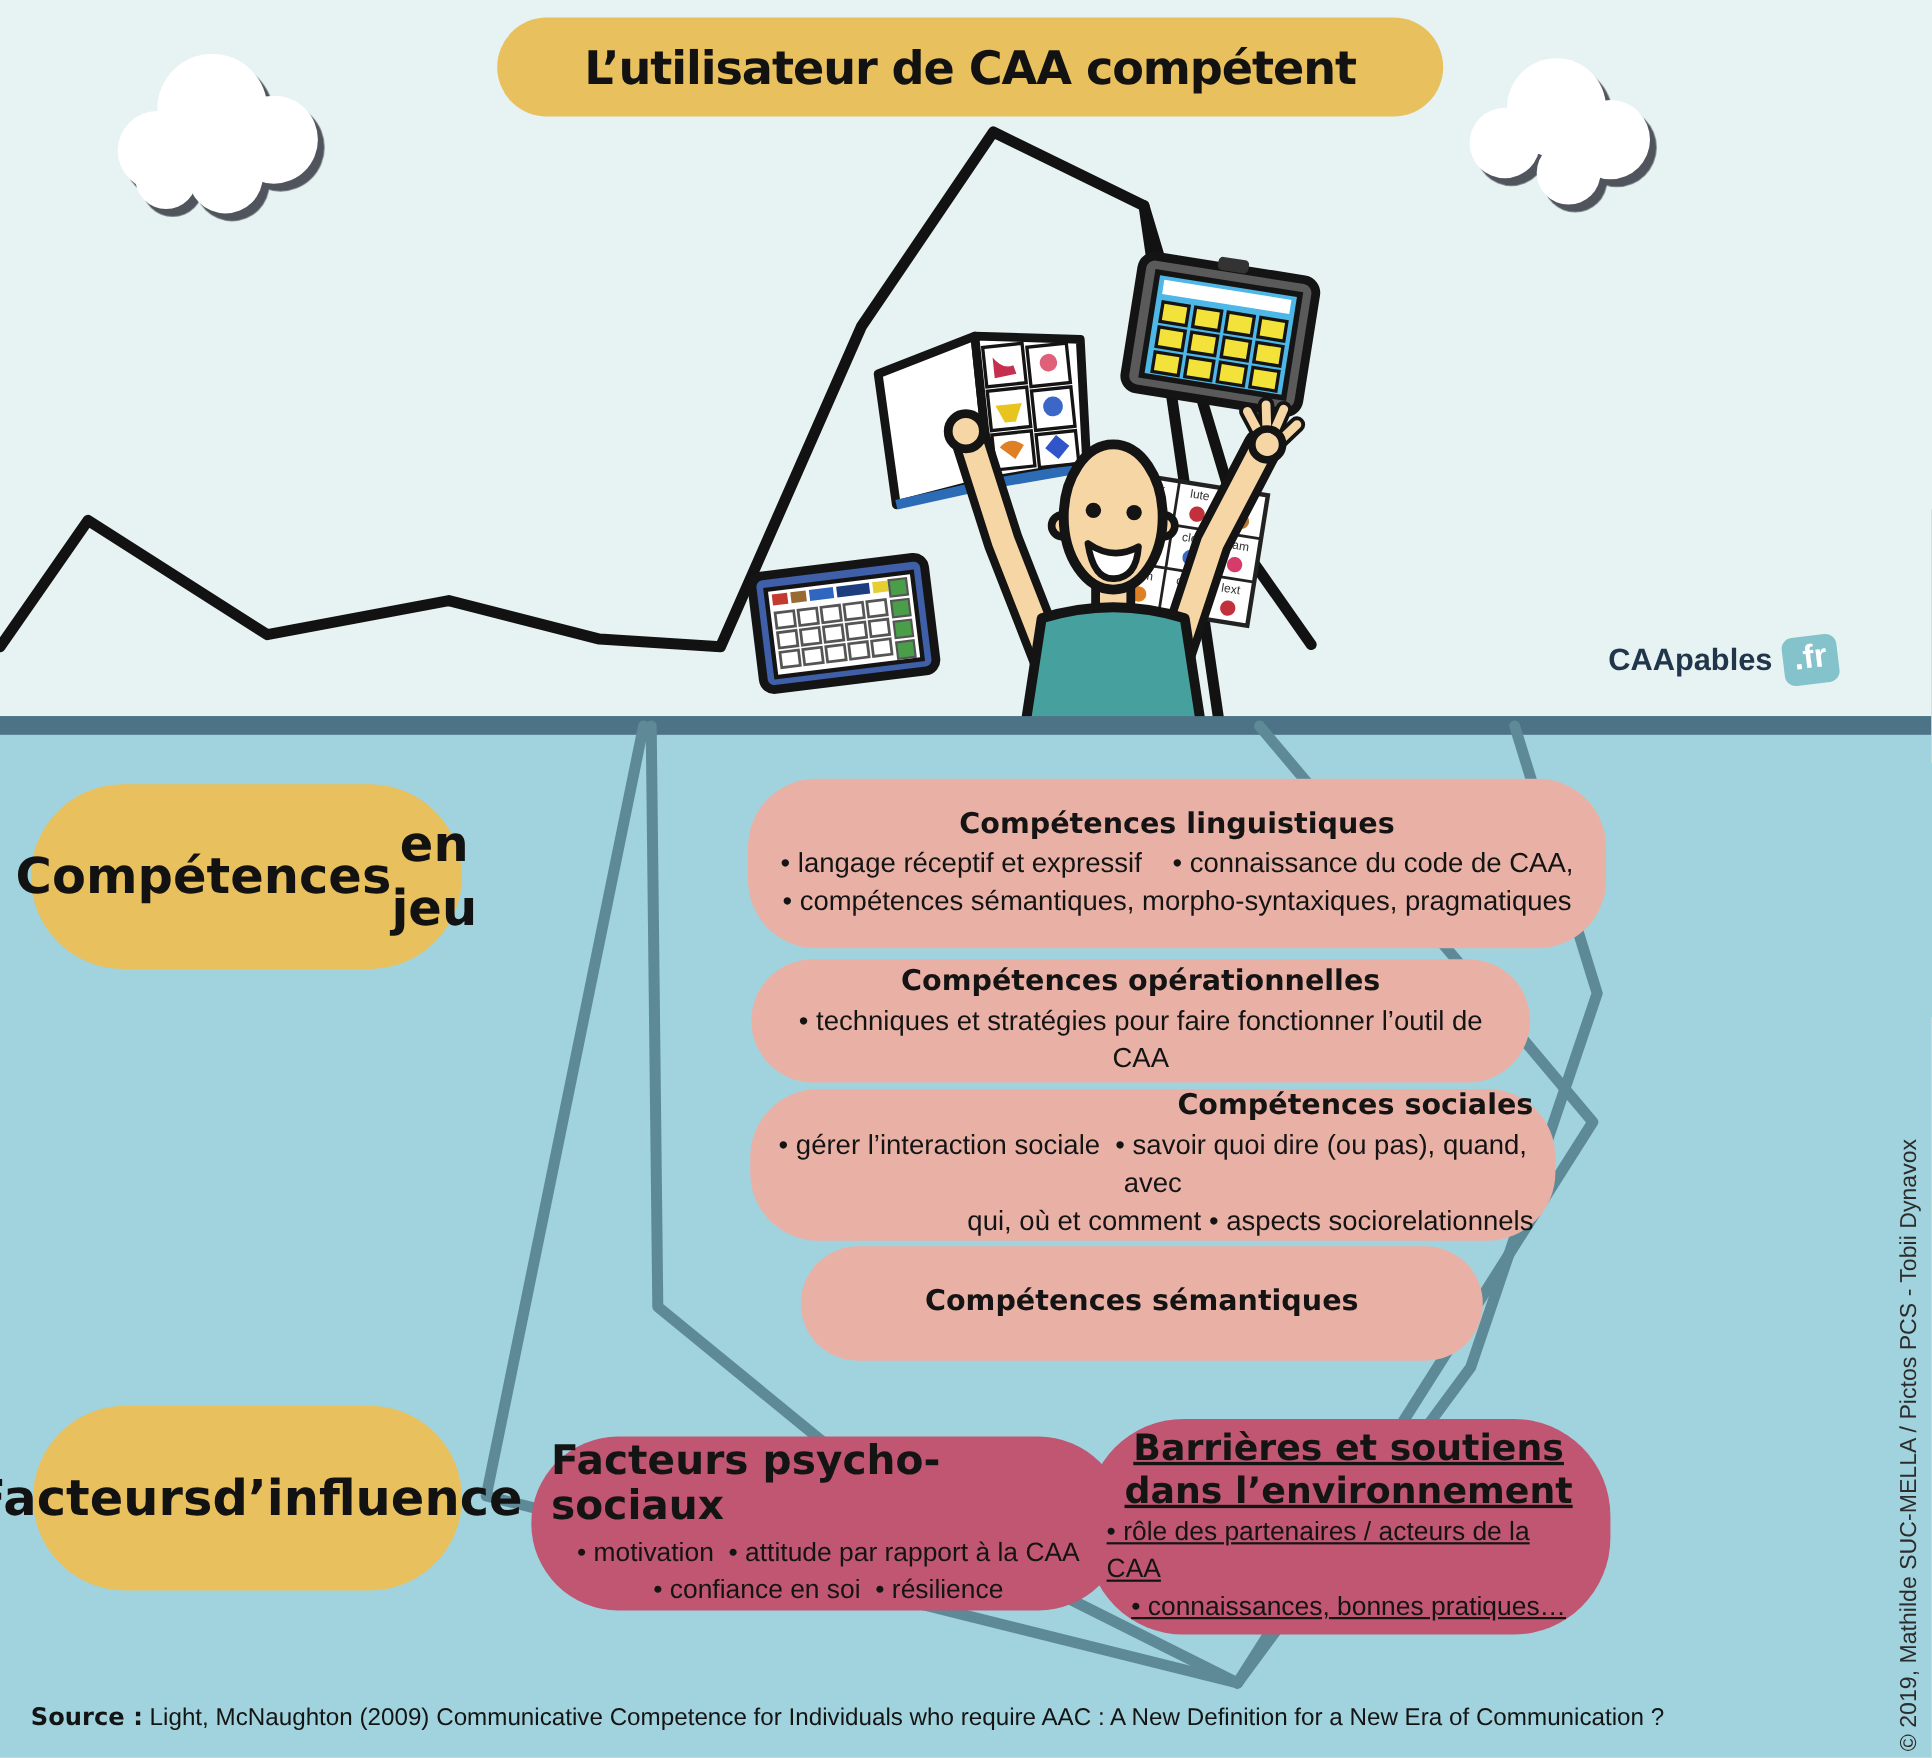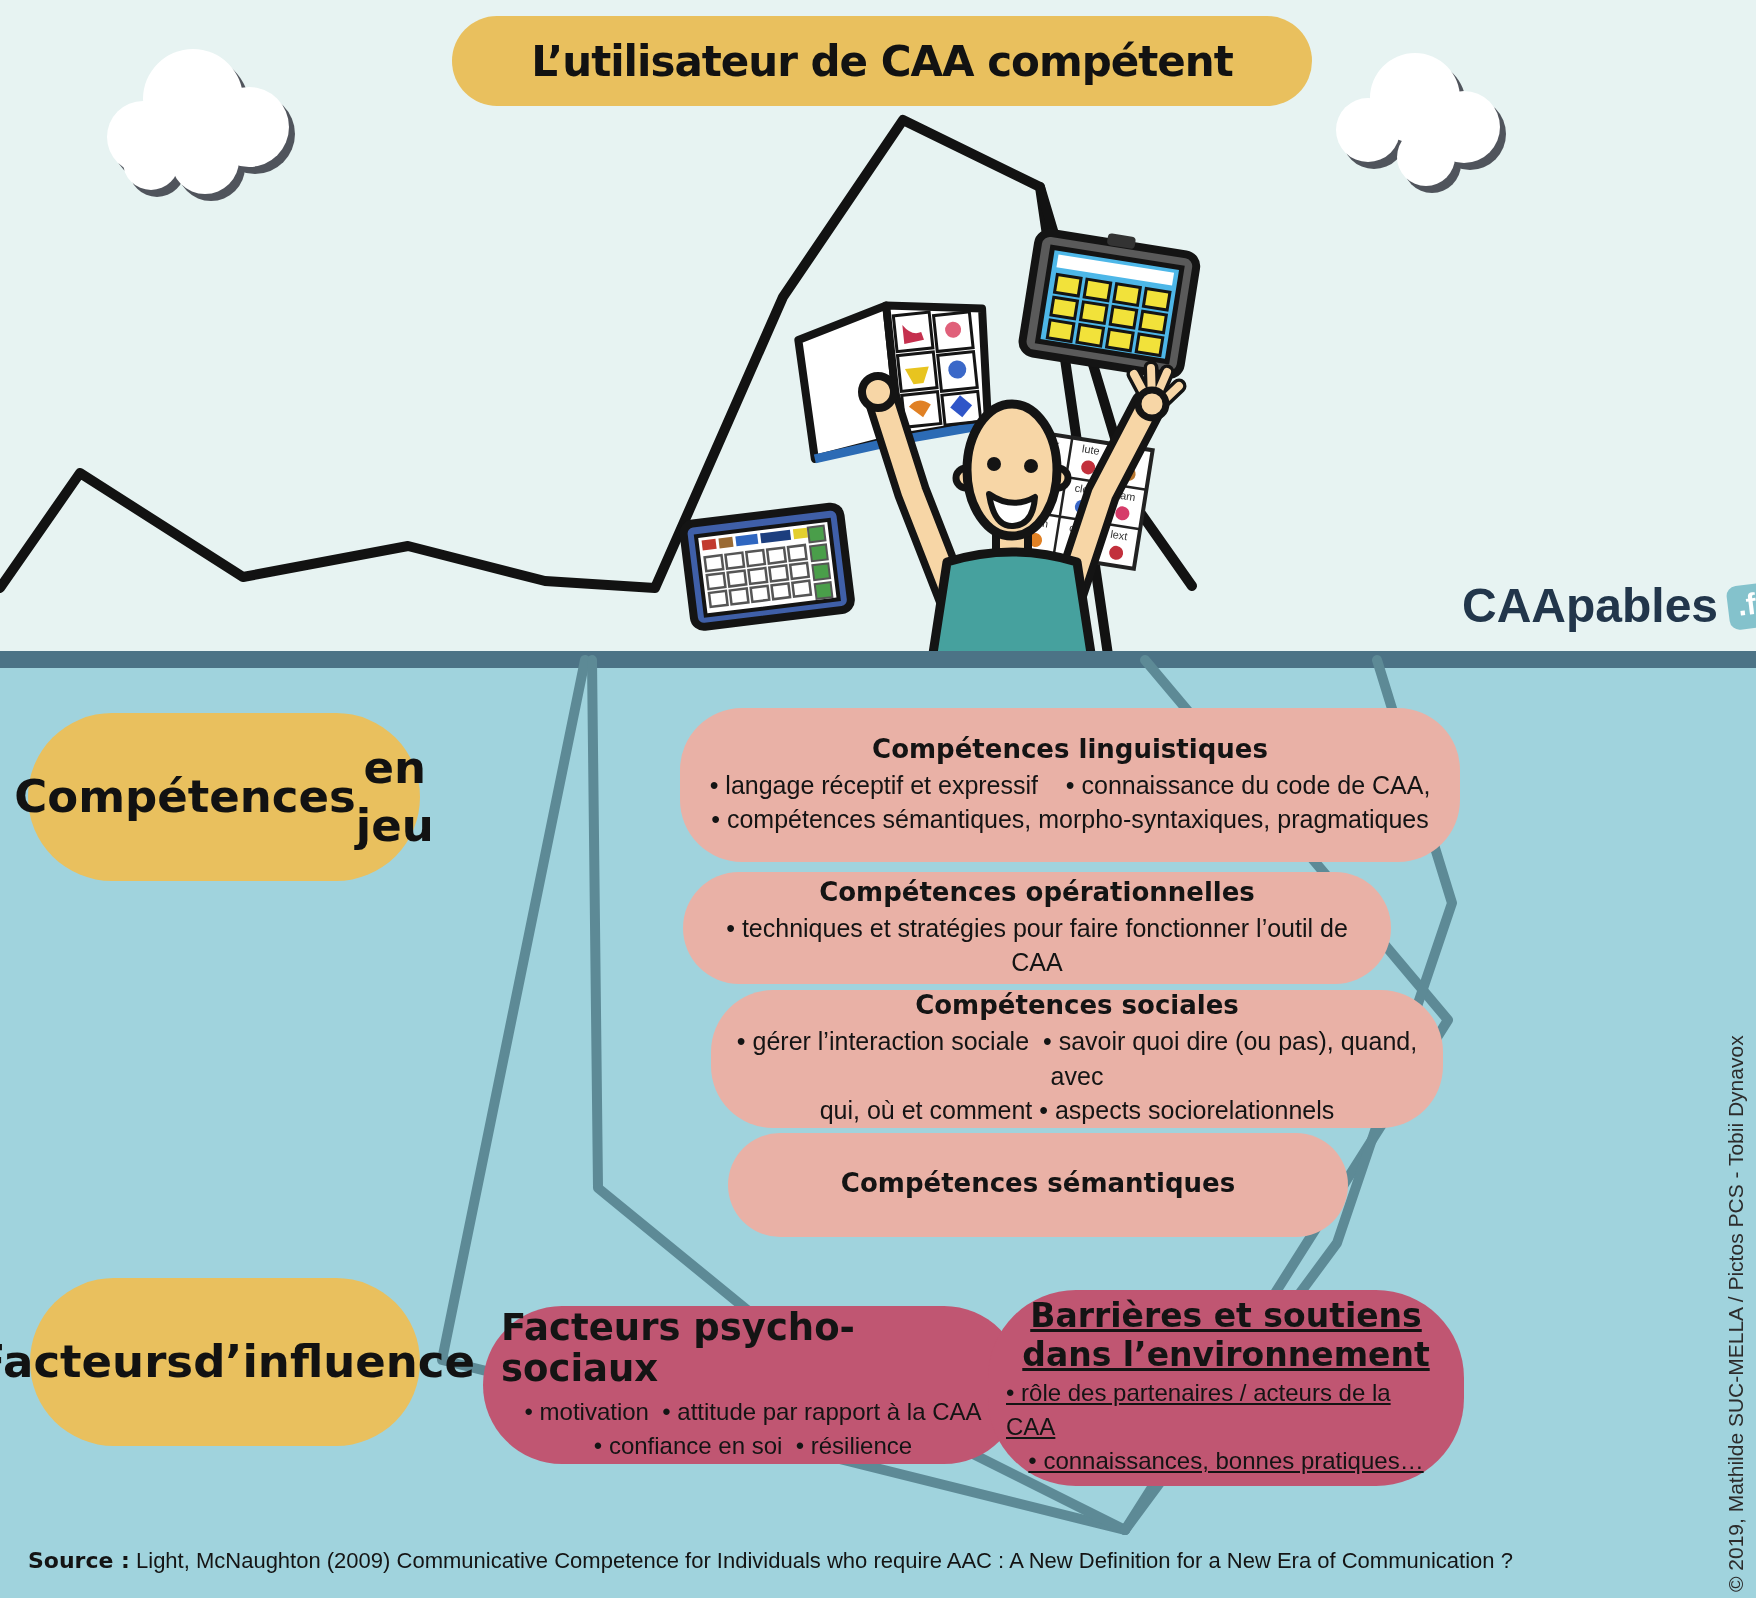--- a/index.html
+++ b/index.html
@@ -20,33 +20,33 @@
   .pill-competences{left:28px;top:713px;width:392px;height:168px;}
   .pill-facteurs{left:30px;top:1278px;width:390px;height:168px;}
 
   .box-pink{position:absolute;background:#e9b1a6;border-radius:62px;display:flex;flex-direction:column;
     align-items:center;justify-content:center;color:#141414;text-align:center;padding:6px 20px;box-sizing:border-box;}
   .box-pink .box-title{font-family:"DejaVu Sans",sans-serif;font-weight:bold;font-size:26px;margin-bottom:4px;}
   .bullet-line{font-family:"Liberation Sans",sans-serif;font-size:25px;line-height:1.38;}
 
   .box-linguistiques{left:680px;top:708px;width:780px;height:154px;}
   .box-operationnelles{left:683px;top:872px;width:708px;height:112px;}
-  .box-sociales{left:711px;top:990px;width:732px;height:138px;}
+  .box-sociales{left:682px;top:990px;width:732px;height:138px;align-items:flex-end;}
   .box-strategiques{left:728px;top:1133px;width:620px;height:104px;}
 
   .box-crimson{position:absolute;background:#c05672;display:flex;flex-direction:column;align-items:center;
     justify-content:center;color:#141414;text-align:left;padding:8px 18px;box-sizing:border-box;}
   .box-crimson .box-title{font-family:"DejaVu Sans",sans-serif;font-weight:bold;font-size:37px;margin-bottom:5px;line-height:1.12;}
   .box-crimson .bullet-line{font-size:24px;line-height:1.42;}
   .box-psycho{left:483px;top:1306px;width:540px;height:158px;border-radius:80px;}
   .box-barrieres{left:988px;top:1290px;width:476px;height:196px;border-radius:88px;text-decoration:underline;}
   .box-barrieres .box-title{font-size:33px;margin-bottom:2px;}
 
   .logo{position:absolute;left:1462px;top:578px;display:flex;align-items:center;}
-  .logo .logo-name{font-family:"Liberation Sans",sans-serif;font-weight:bold;font-size:48px;color:#22364b;letter-spacing:0;}
+  .logo .logo-name{font-family:"Liberation Sans",sans-serif;font-weight:bold;font-size:28px;color:#22364b;letter-spacing:0;}
   .logo .logo-fr{display:inline-block;margin-left:10px;background:#84c2cc;color:#fff;
     font-family:"Liberation Sans",sans-serif;font-size:30px;font-weight:bold;
     padding:3px 10px 7px 10px;border-radius:10px;transform:rotate(-7deg);}
 
   .source{position:absolute;left:28px;top:1548px;width:1500px;font-size:22px;color:#141414;
     font-family:"Liberation Sans",sans-serif;white-space:nowrap;}
   .source b{font-family:"DejaVu Sans",sans-serif;font-weight:bold;}
 
   .credit{position:absolute;left:1724px;top:1592px;transform:rotate(-90deg);transform-origin:0 0;
     white-space:nowrap;font-size:21px;color:#2c2c2c;font-family:"Liberation Sans",sans-serif;}

